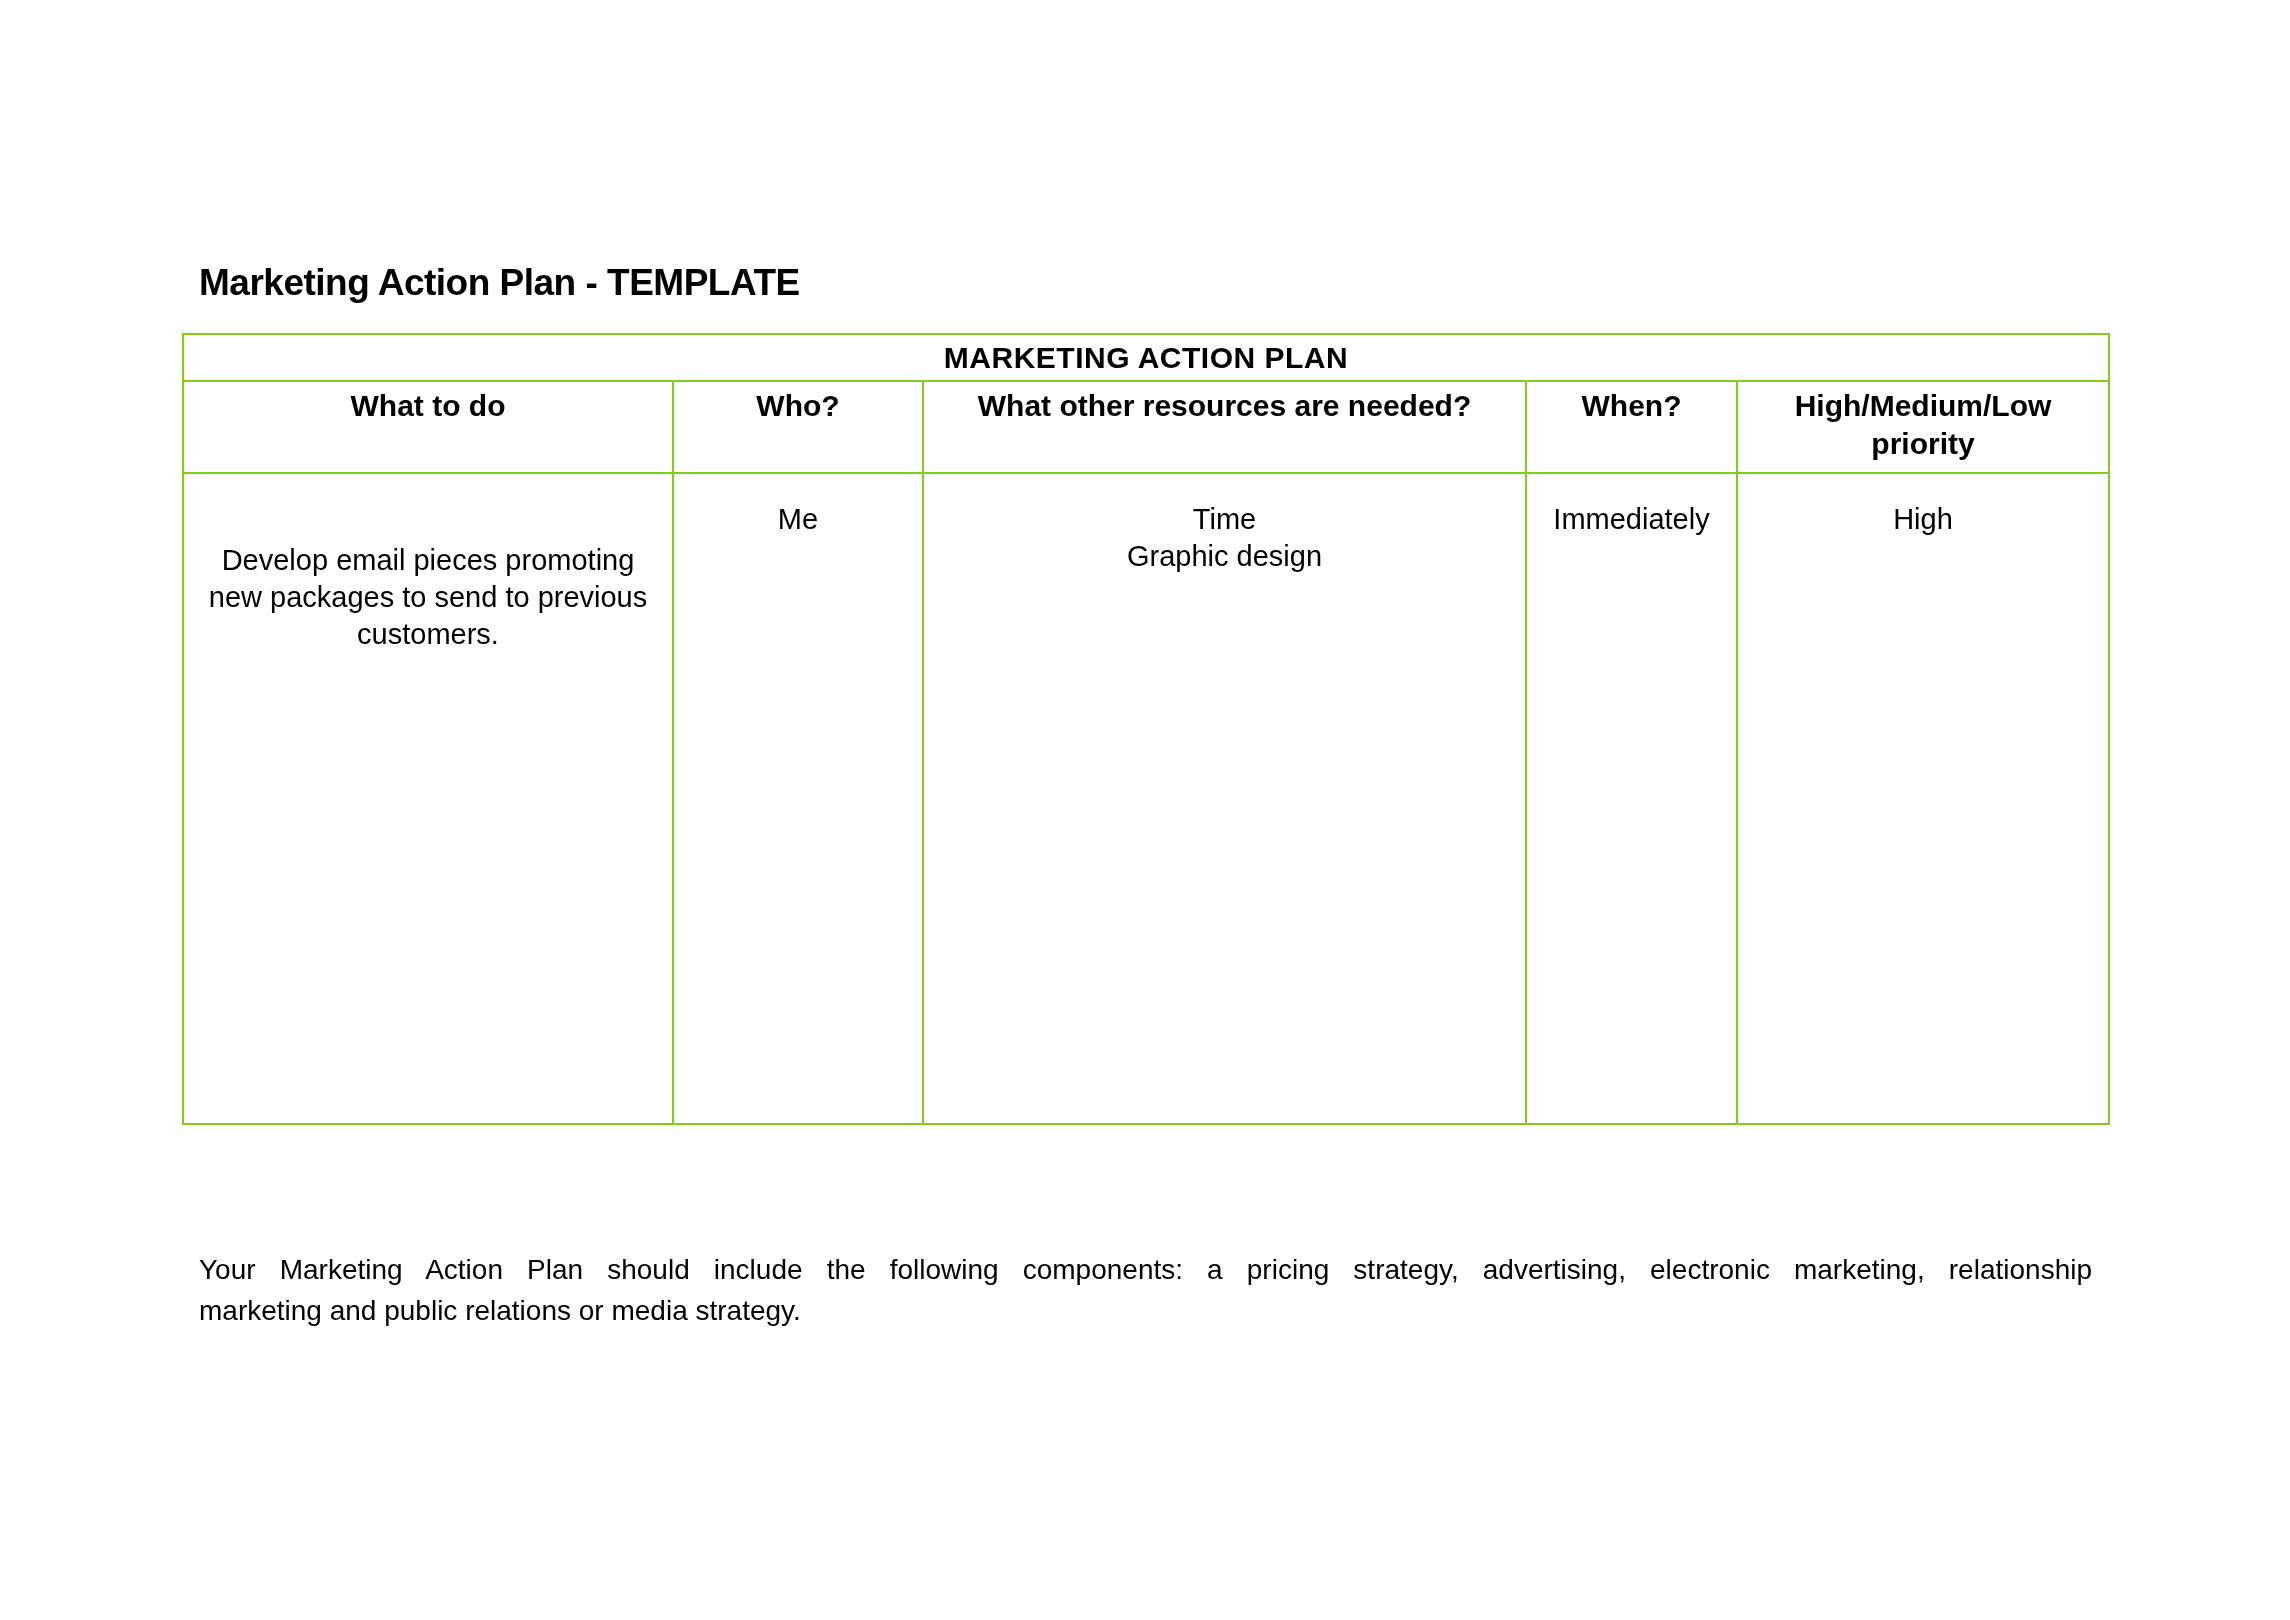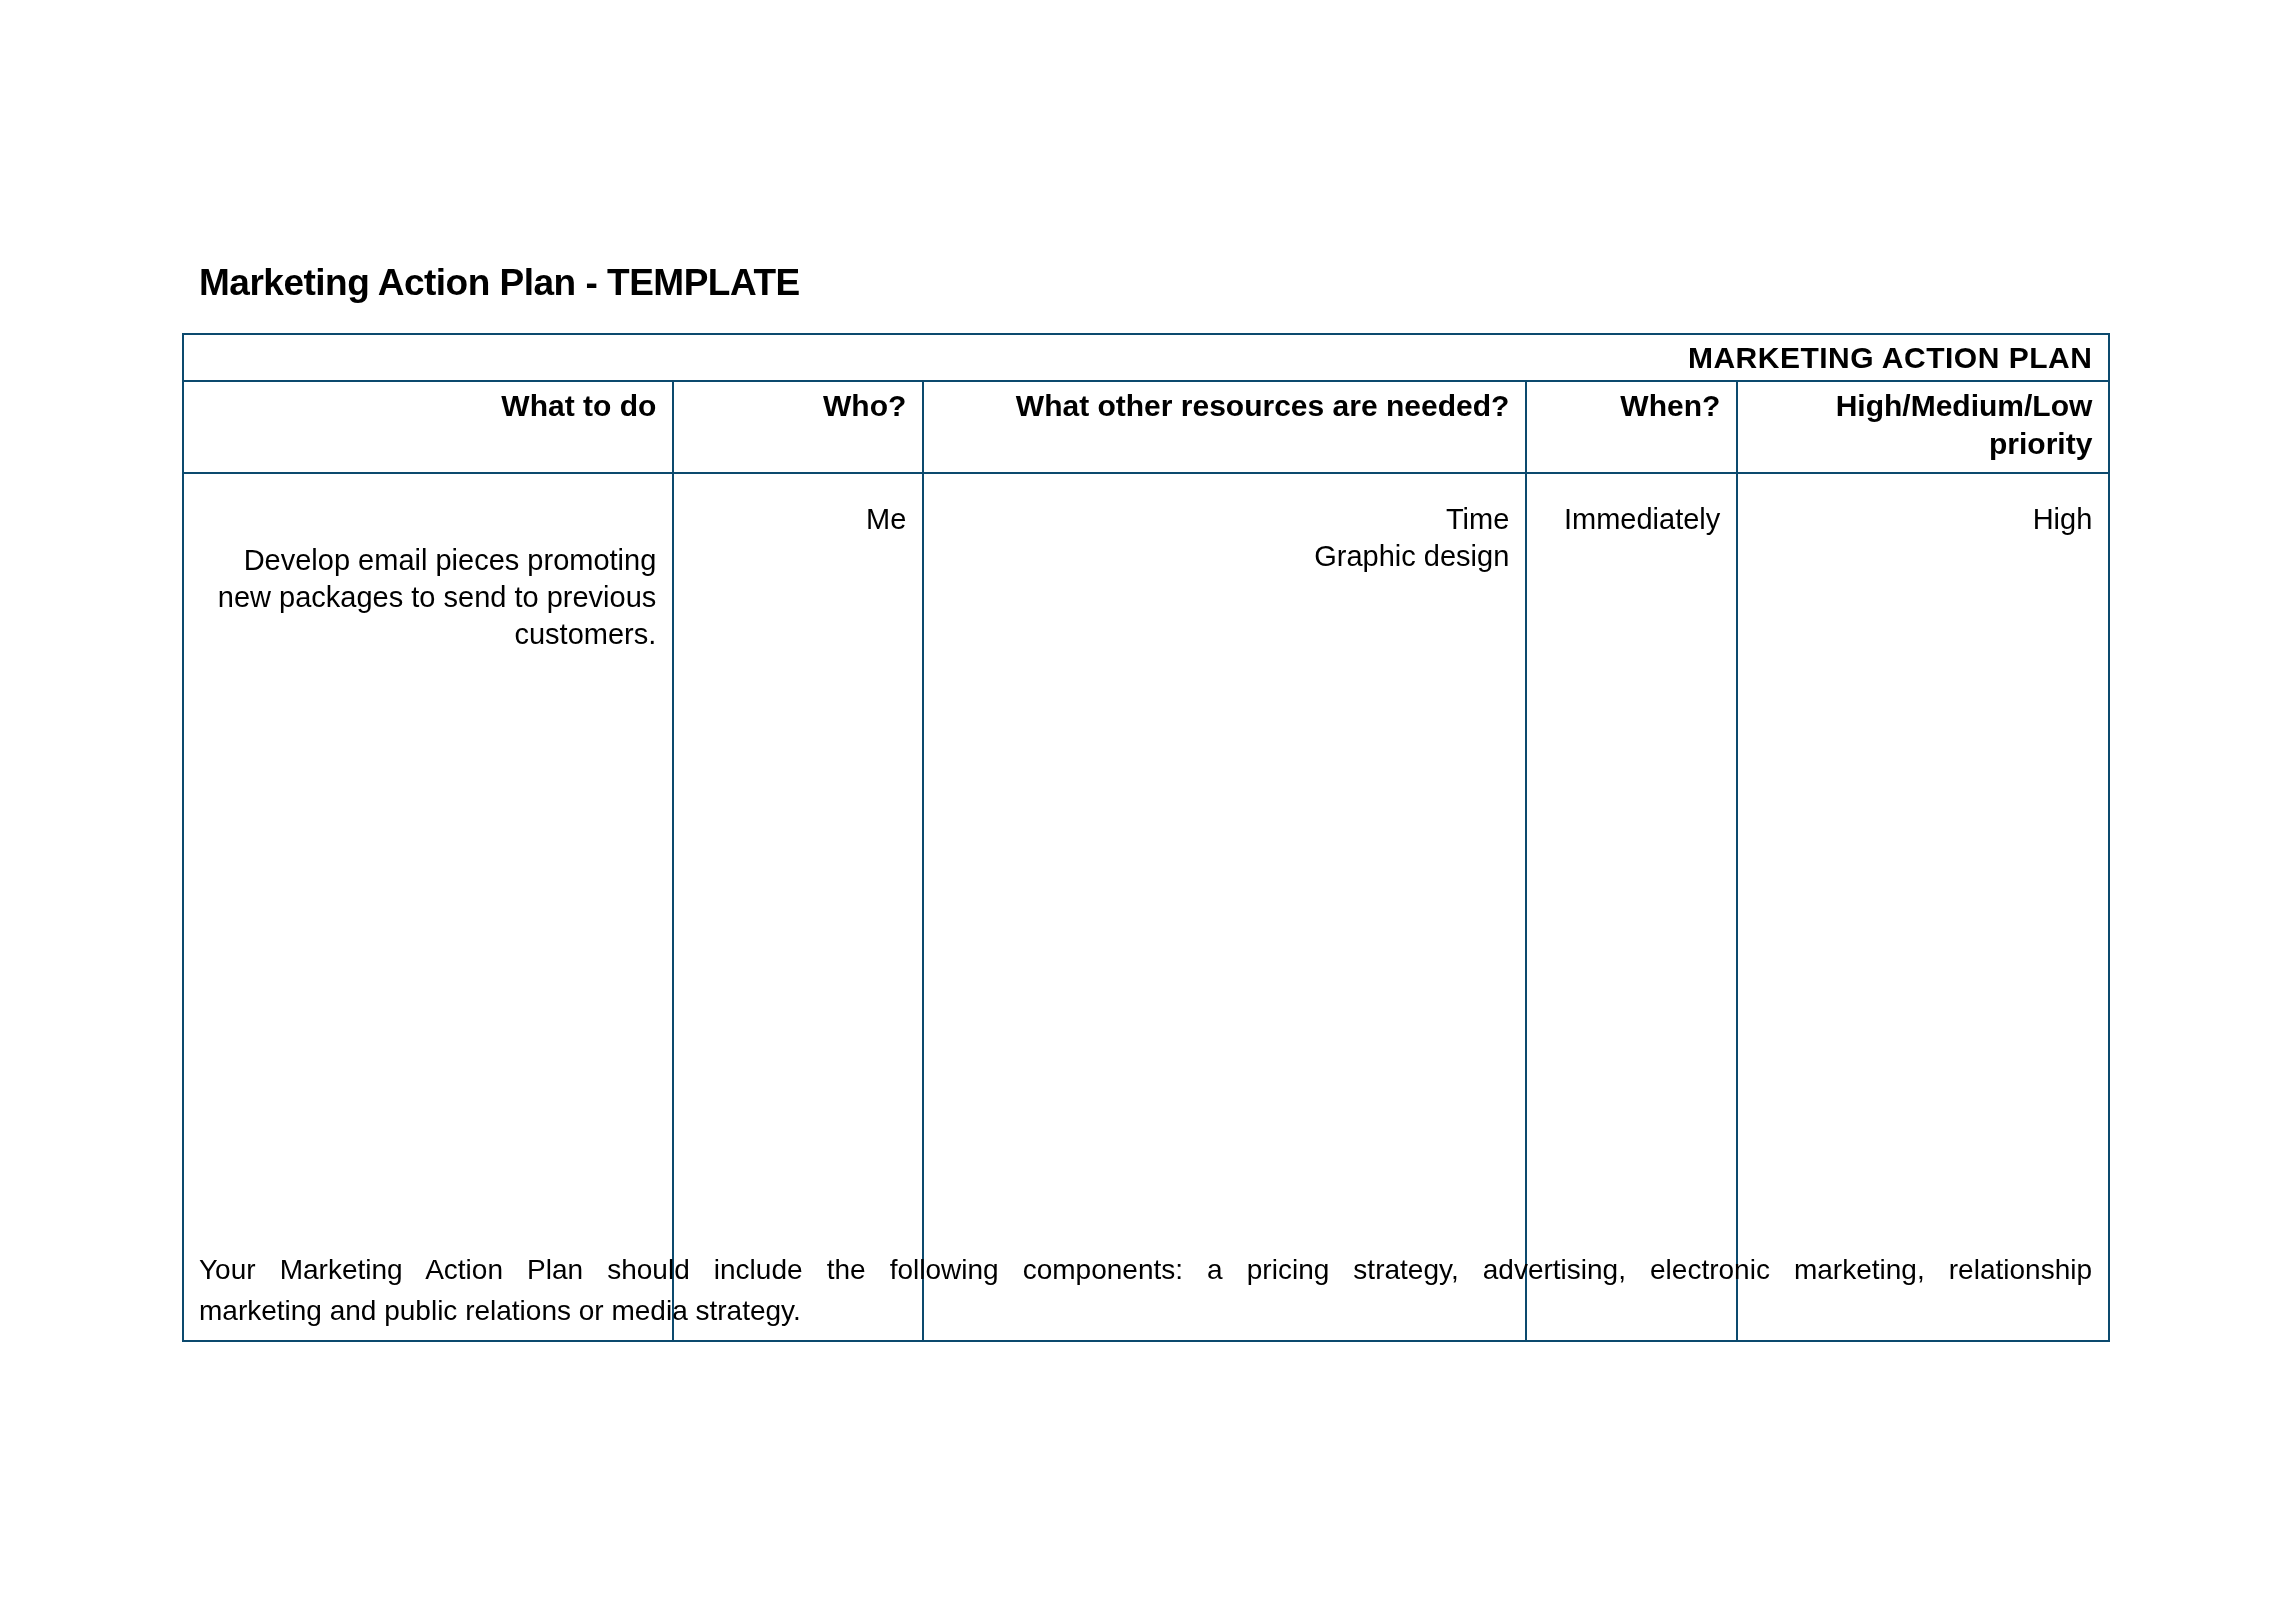--- a/index.html
+++ b/index.html
@@ -30,23 +30,23 @@
     position: absolute;
     left: 182px;
     top: 333px;
     width: 1926px;
     border-collapse: collapse;
     table-layout: fixed;
   }
 
   table.plan-table td,
   table.plan-table th {
-    border: 2px solid #0c4a6e;
+    border: 2px solid #84cc16;
     vertical-align: top;
-    text-align: right;
+    text-align: center;
     overflow: hidden;
   }
 
   tr.caption-row td {
     height: 47px;
     padding: 2.9px 15.7px 0 15.7px;
     font-size: 30px;
     line-height: 39px;
     font-weight: bold;
     letter-spacing: 0.5px;
@@ -55,21 +55,21 @@
   tr.header-row th {
     height: 92px;
     padding: 4.9px 15.7px 0 15.7px;
     font-size: 30px;
     line-height: 38px;
     font-weight: bold;
     margin-top: 36px;
   }
 
   tr.data-row td {
-    height: 868px;
+    height: 651px;
     padding: 27.4px 15.7px 0 15.7px;
     font-size: 29px;
     line-height: 37px;
     white-space: pre-line;
   }
 
   .cell-offset {
     margin-top: 4px;
     white-space: pre-line;
   }

